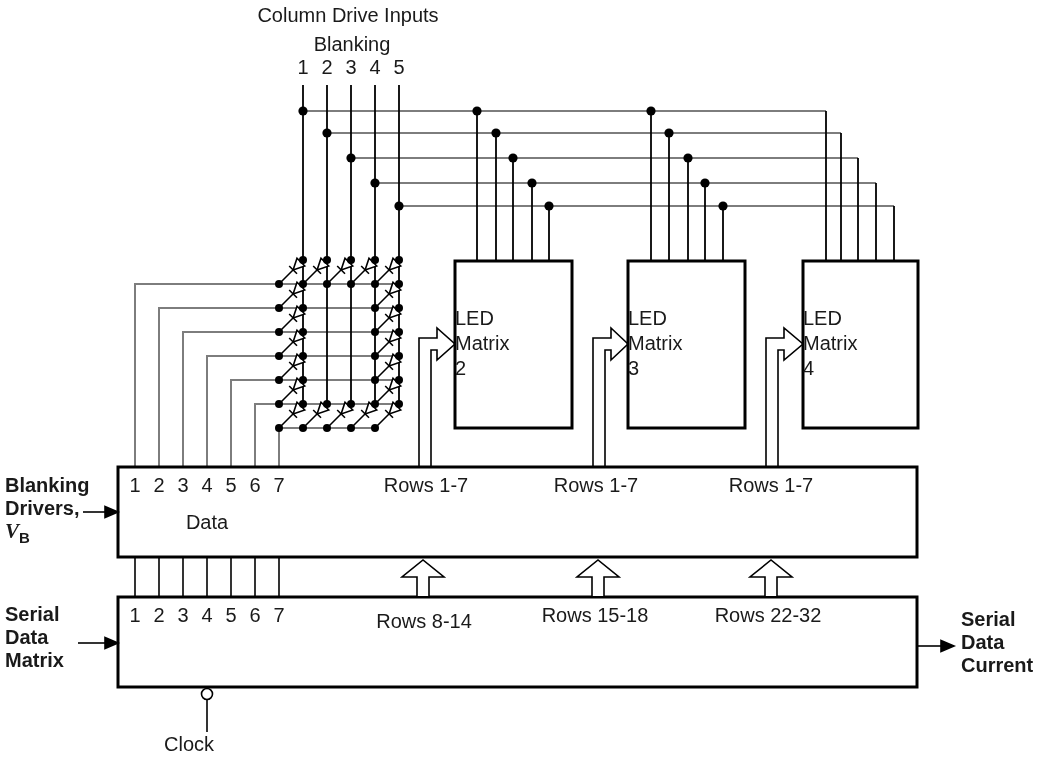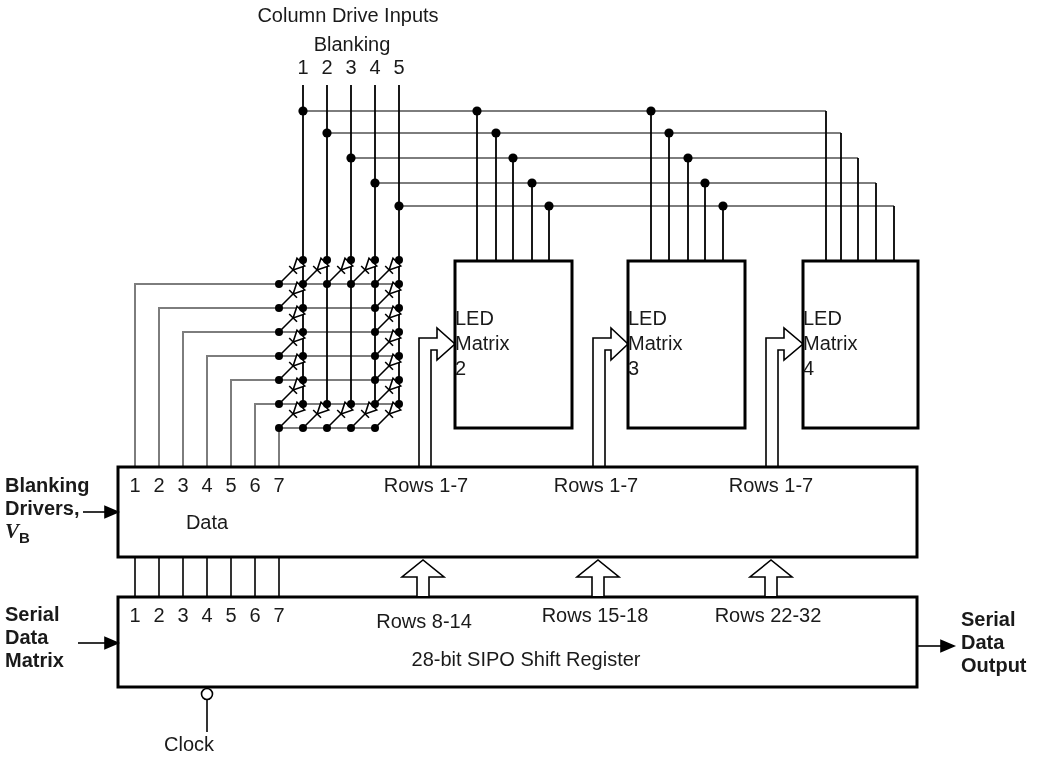--- a/index.html
+++ b/index.html
@@ -260,35 +260,34 @@
 <div class="lbl ctr" style="left:135px;top:604px">1</div>
 <div class="lbl ctr" style="left:159px;top:604px">2</div>
 <div class="lbl ctr" style="left:183px;top:604px">3</div>
 <div class="lbl ctr" style="left:207px;top:604px">4</div>
 <div class="lbl ctr" style="left:231px;top:604px">5</div>
 <div class="lbl ctr" style="left:255px;top:604px">6</div>
 <div class="lbl ctr" style="left:279px;top:604px">7</div>
 <div class="lbl ctr" style="left:424px;top:610px">Rows 8-14</div>
 <div class="lbl ctr" style="left:595px;top:604px">Rows 15-18</div>
 <div class="lbl ctr" style="left:768px;top:604px">Rows 22-32</div>
-<div class="lbl ctr" style="left:526px;top:648px">28-bit SIPO Shift Register</div>
 
 <div class="stack" style="left:5px;top:474px">
   <div>Blanking</div>
   <div>Drivers,</div>
   <div><span class="vb-v">V</span><sub class="vb-b">B</sub></div>
 </div>
 
 <div class="stack" style="left:5px;top:603px">
   <div>Serial</div>
   <div>Data</div>
   <div>Matrix</div>
 </div>
 
 <div class="stack" style="left:961px;top:608px">
   <div>Serial</div>
   <div>Data</div>
-  <div>Output</div>
+  <div>Current</div>
 </div>
 
 <div class="lbl ctr" style="left:189px;top:733px">Clock</div>
 
 </div>
 
 </body></html>

